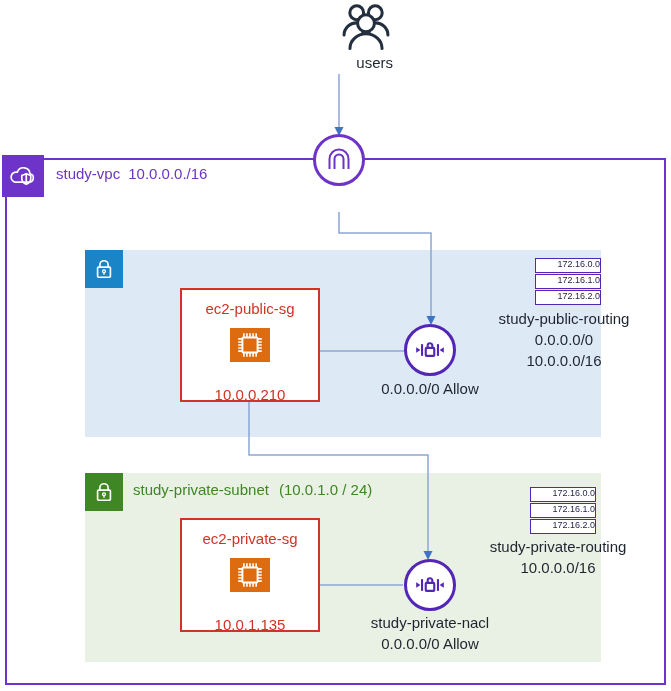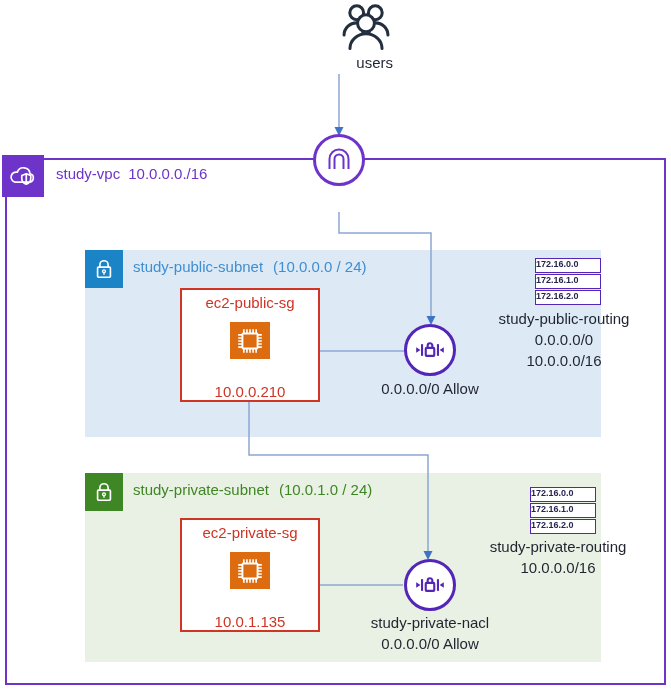--- a/index.html
+++ b/index.html
@@ -30,36 +30,36 @@
   .sn-icon.blue{top:250px;background:var(--subnet-blue-fill)}
   .sn-icon.green{top:473px;background:var(--subnet-green)}
   .sn-title{left:133px;z-index:2;font-size:15px;white-space:nowrap}
   .sn-title.blue{top:258px;color:var(--subnet-blue-text)}
   .sn-title.green{top:481px;color:var(--subnet-green)}
   .sn-title .cidr{margin-left:10px}
   
   .sg-box{left:180px;width:140px;height:114px;border:2px solid var(--sg-red);background:#fff;z-index:2;
           display:flex;flex-direction:column;align-items:center}
   .sg-box.public{top:288px}.sg-box.private{top:518px}
-  .sg-name{margin-top:4px;font-size:15px;color:var(--sg-red);white-space:nowrap}
+  .sg-name{margin-top:10px;font-size:15px;color:var(--sg-red);white-space:nowrap}
   .ec2-sq{margin-top:11px;width:40px;height:40px;background:var(--ec2-orange);display:flex;align-items:center;justify-content:center}
   .sg-ip{margin-top:24px;font-size:15px;color:var(--sg-red);white-space:nowrap}
   
   .circle{border-radius:50%;background:#fff;z-index:2;display:flex;align-items:center;justify-content:center}
   .igw-circle{left:313px;top:134px;width:52px;height:52px;border:3px solid var(--vpc-purple)}
   .nacl-circle{width:52px;height:52px;border:3px solid var(--nacl-purple);left:404px}
   .nacl-circle.public{top:324px}.nacl-circle.private{top:559px}
   .igw-label{left:259px;top:188px;width:160px;z-index:2}
   .nacl-label{left:340px;width:180px;z-index:2}
   .nacl-label.public{top:378px}.nacl-label.private{top:612px}
   
   .rt-stack{z-index:2}
   .rt-stack.public{left:535px;top:258px}.rt-stack.private{left:530px;top:487px}
   .rt-box{width:66px;height:15px;border:1.5px solid var(--nacl-purple);background:#fff;margin-bottom:1px;
-          font-size:9px;line-height:11px;font-weight:700;text-align:left;color:#26254f}
+          font-size:9px;line-height:11px;font-weight:400;text-align:right;color:#26254f}
   .rt-label{width:170px;z-index:2}
   .rt-label.public{left:479px;top:308px}.rt-label.private{left:473px;top:536px}
   .users-wrap{left:285px;top:3px;width:108px;z-index:2;display:flex;flex-direction:column;align-items:flex-end}
   .icon{display:block}
 </style>
 </head>
 <body>
 
 <div id="canvas">
 
@@ -115,23 +115,20 @@
   <div class="abs sn-icon blue">
     <svg class="icon" width="22" height="24" viewBox="0 0 24 26">
       <g stroke="#ffffff" stroke-width="1.8" fill="none">
         <path d="M7.5,11 V8.5 a4.5,4.5 0 0 1 9,0 V11"></path>
         <rect x="5" y="11" width="14" height="11" rx="1"></rect>
         <circle cx="12" cy="15.5" r="1.6" stroke-width="1.4"></circle>
         <path d="M12,17.2 V19.3" stroke-width="1.4"></path>
       </g>
     </svg>
   </div>
-  <div class="abs sn-title blue">
-    <span>study-public-subnet</span><span class="cidr">(10.0.0.0 / 24)</span>
-  </div>
 
   <div class="abs sg-box public">
     <div class="sg-name">ec2-public-sg</div>
     <div class="ec2-sq">
       <svg class="icon" width="34" height="34" viewBox="0 0 36 36">
         <rect x="10" y="10" width="16" height="16" rx="1" stroke="#ffffff" stroke-width="2" fill="none"></rect>
         <path stroke="#ffffff" stroke-width="1.7" d="M11.5,5.5 V10 M14.75,5.5 V10 M18,5.5 V10 M21.25,5.5 V10 M24.5,5.5 V10 M11.5,26 V30.5 M14.75,26 V30.5 M18,26 V30.5 M21.25,26 V30.5 M24.5,26 V30.5 M5.5,11.5 H10 M5.5,14.75 H10 M5.5,18 H10 M5.5,21.25 H10 M5.5,24.5 H10 M26,11.5 H30.5 M26,14.75 H30.5 M26,18 H30.5 M26,21.25 H30.5 M26,24.5 H30.5"></path>
       </svg>
     </div>
     <div class="sg-ip">10.0.0.210</div>

